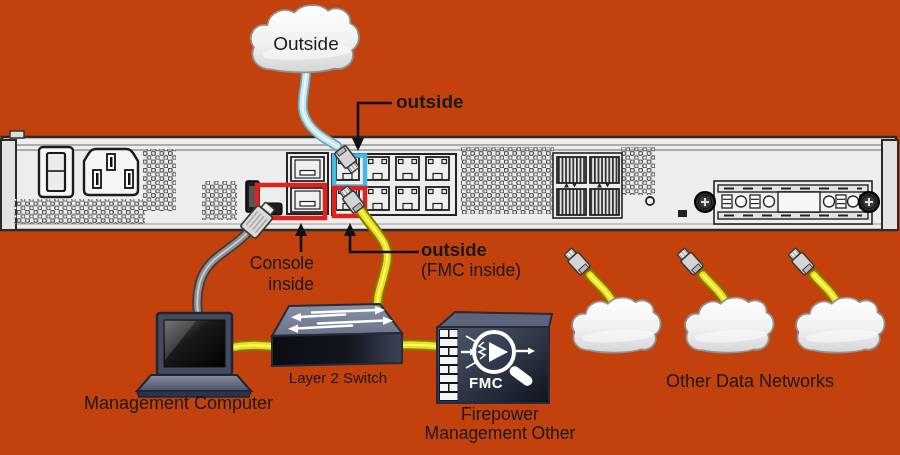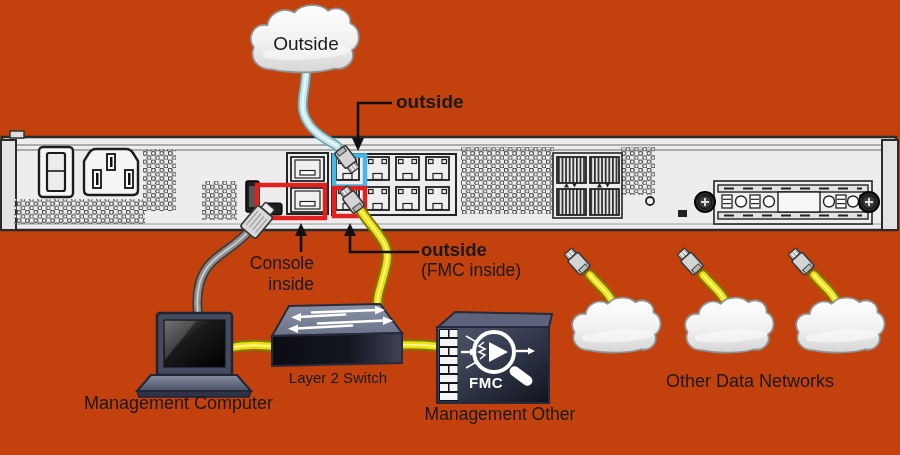--- a/index.html
+++ b/index.html
@@ -369,18 +369,19 @@
   <div>(FMC inside)</div>
 </div>
 
 <div class="lbl lbl-switch">Layer 2 Switch</div>
 
 <div class="lbl lbl-mgmt">Management Computer</div>
 
 <div class="lbl lbl-fmcbox">FMC</div>
 
 <div class="lbl lbl-fmc">
+  <div>Firepower</div>
   <div>Management Other</div>
 </div>
 
 <div class="lbl lbl-odn">Other Data Networks</div>
 
 </div>
 
 </body></html>

